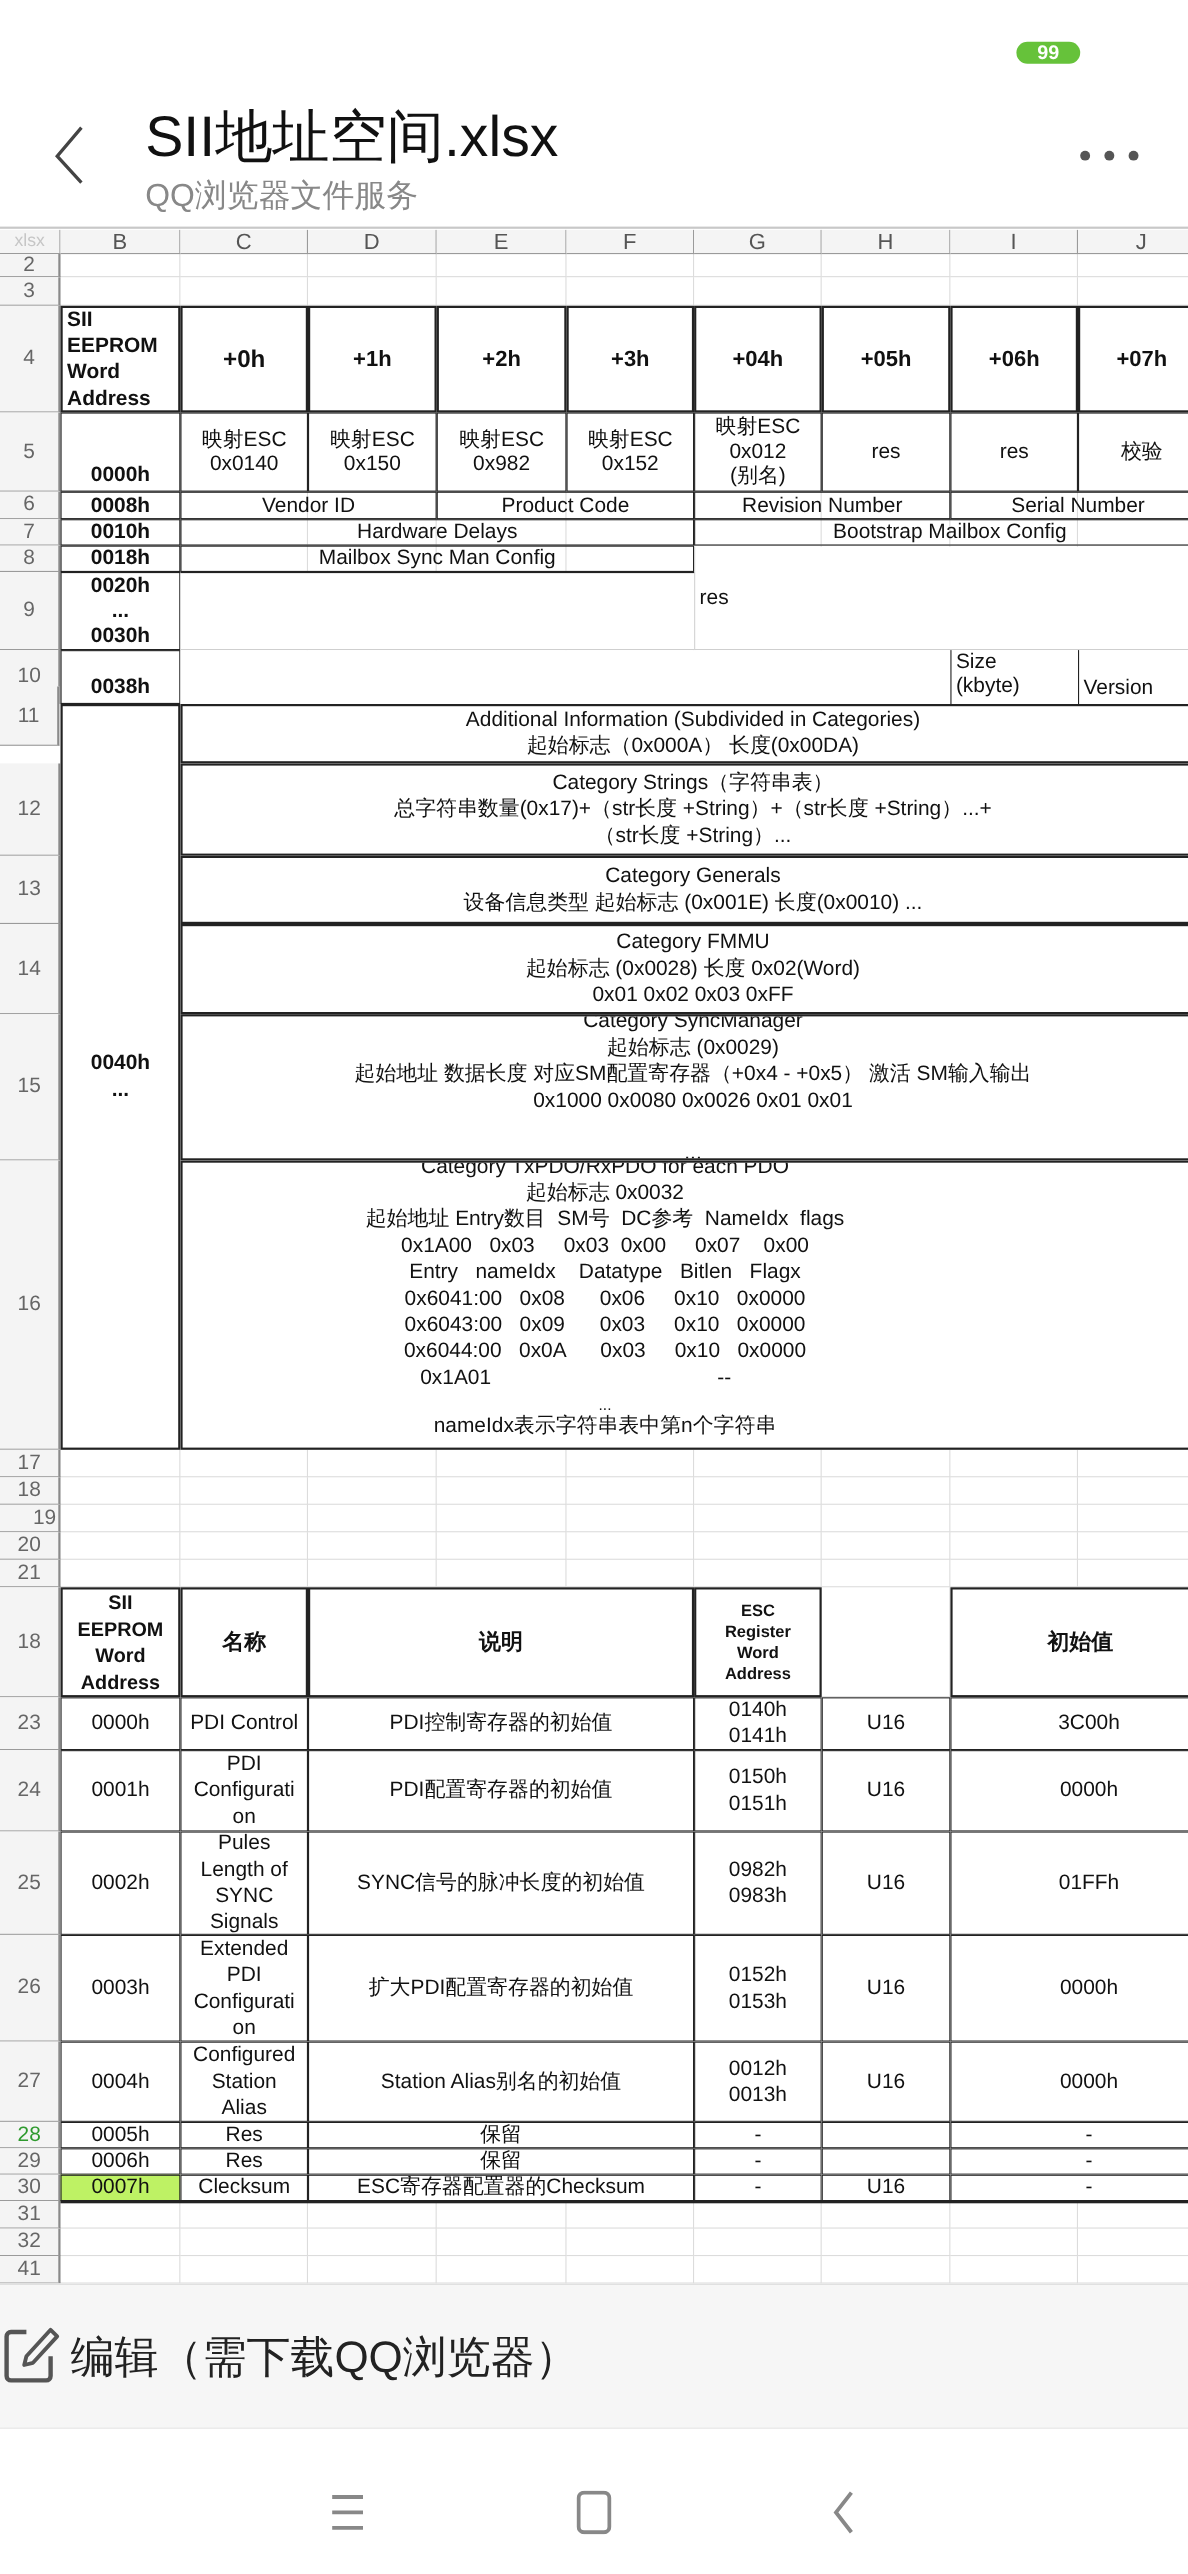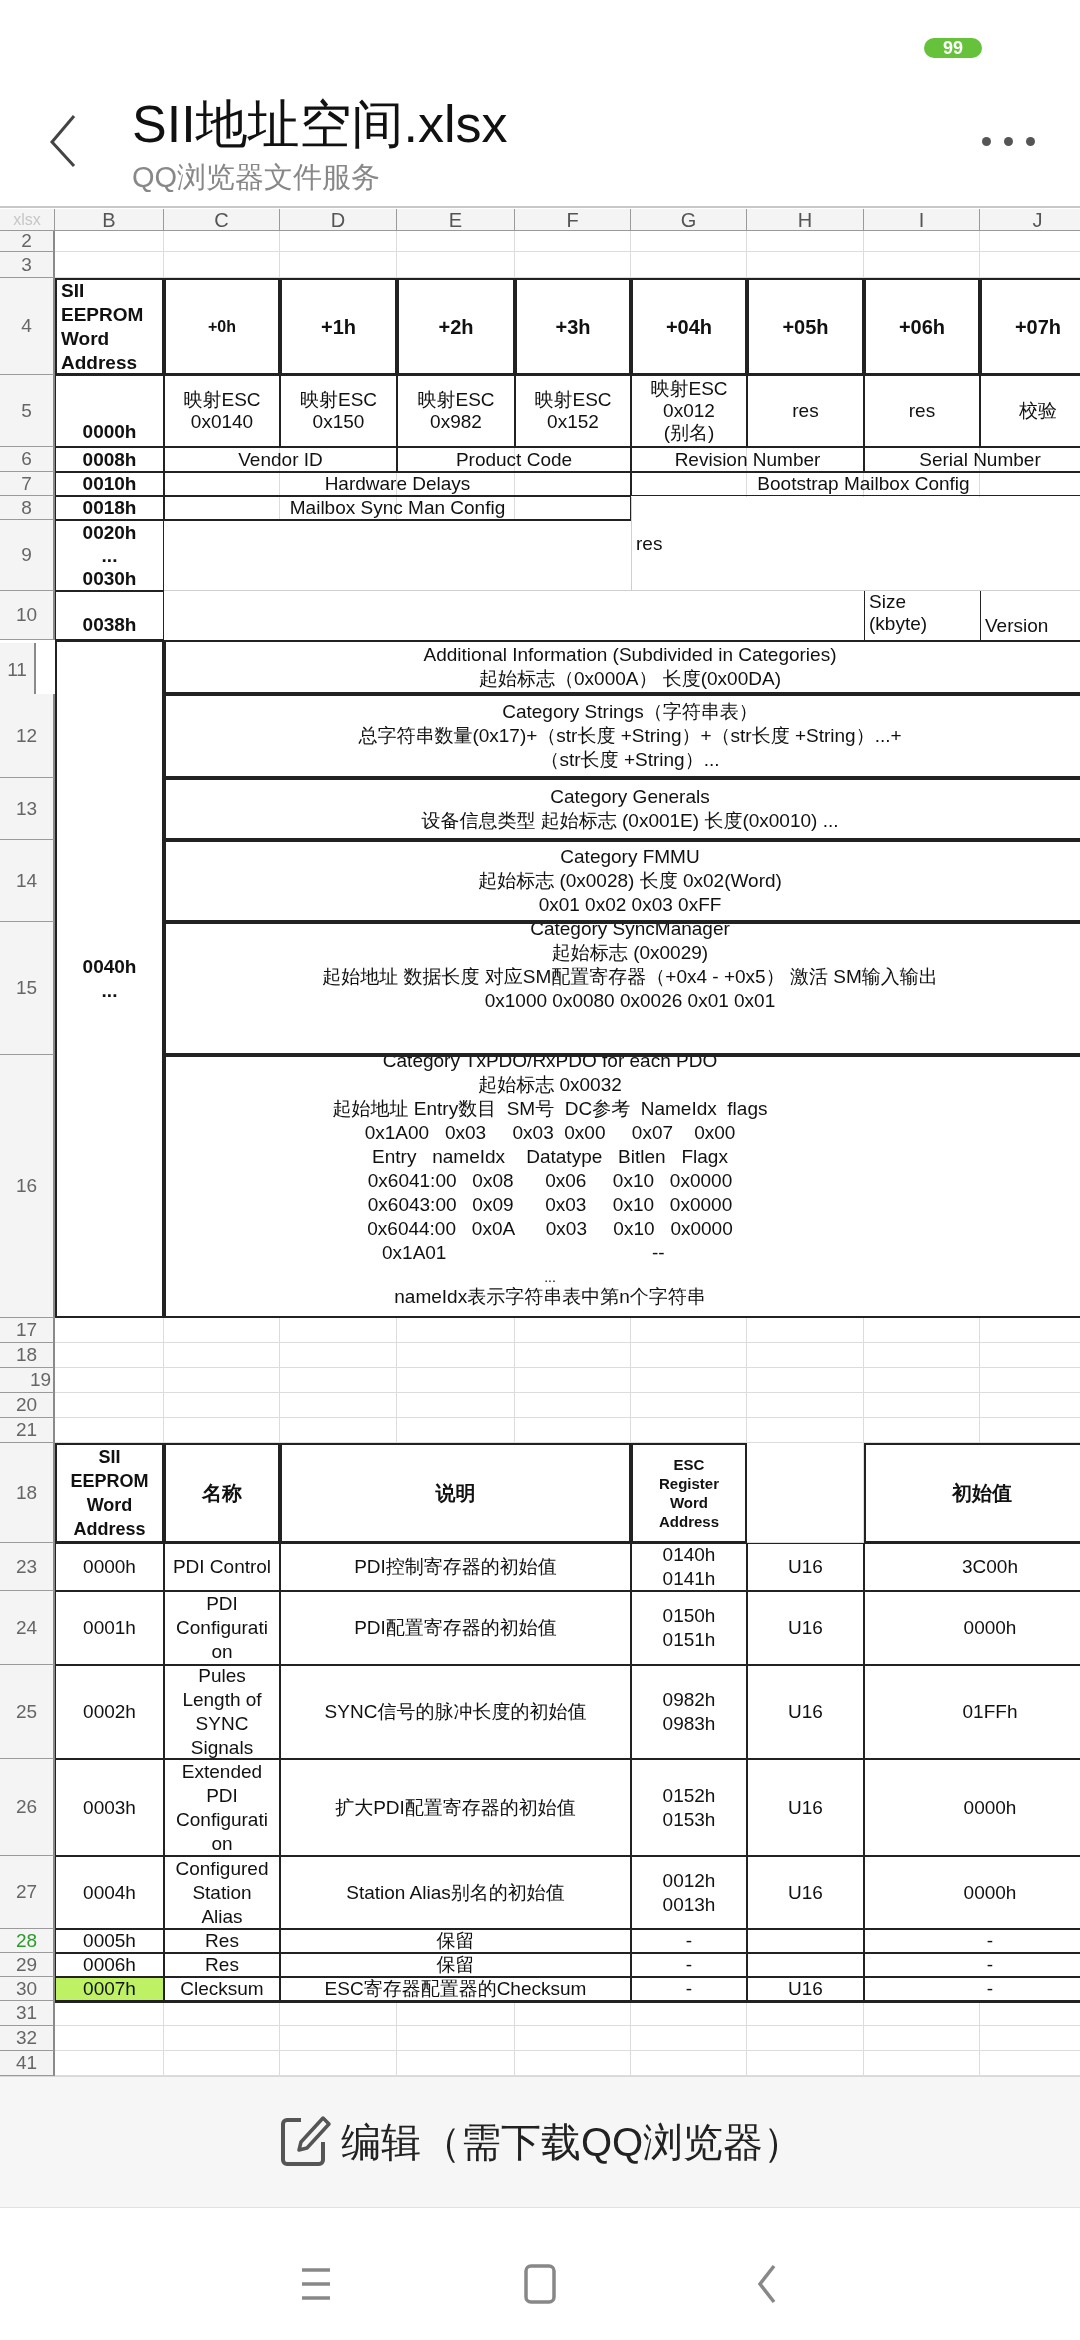--- a/index.html
+++ b/index.html
@@ -22,21 +22,21 @@
   .rowhdr { background: #f4f4f4; color: #666; font-size: 19px; border-right: 2px solid #8a8a8a; border-bottom: 1px solid #9a9a9a; }
   .corner { color: #c6c6c6; font-size: 16px; }
   .b { border: 1px solid #222; }
   .bb { border: 2px solid #222; }
   .bold { font-weight: bold; }
   .left { justify-content: flex-start; text-align: left; padding-left: 4px; }
   .valbottom { align-items: flex-end; padding-bottom: 2px; }
   .green { color: #2e9a2e; }
 
   
-  .editbar { position: absolute; left: 0; top: 2076px; width: 1080px; height: 132px; background: #f6f6f6; border-top: 1px solid #d8d8d8; border-bottom: 1px solid #e2e2e2; display: flex; align-items: center; justify-content: center; gap: 8px; }
+  .editbar { position: absolute; left: 0; top: 2076px; width: 1080px; height: 132px; background: #f6f6f6; border-top: 1px solid #d8d8d8; border-bottom: 1px solid #e2e2e2; display: flex; align-items: center; gap: 8px; }
   .editbar .label { font-size: 40px; color: #222; }
   .navbar { position: absolute; left: 0; top: 2208px; width: 1080px; height: 132px; background: #fff; }
   .nav-item { position: absolute; top: 56px; height: 40px; }
 </style>
 </head>
 <body>
 
 <div class="badge">99</div>
 
 <div class="back">
@@ -353,21 +353,21 @@
     <div class="cell hdr" style="left: 980px; top: 1px; width: 116px; height: 22px;">J</div>
     <div class="cell rowhdr" style="left: 0px; top: 23px; width: 55px; height: 21px;">2</div>
     <div class="cell rowhdr" style="left: 0px; top: 44px; width: 55px; height: 26px;">3</div>
     <div class="cell rowhdr" style="left: 0px; top: 70px; width: 55px; height: 97px;">4</div>
     <div class="cell rowhdr" style="left: 0px; top: 167px; width: 55px; height: 72px;">5</div>
     <div class="cell rowhdr" style="left: 0px; top: 239px; width: 55px; height: 25px;">6</div>
     <div class="cell rowhdr" style="left: 0px; top: 264px; width: 55px; height: 24px;">7</div>
     <div class="cell rowhdr" style="left: 0px; top: 288px; width: 55px; height: 24px;">8</div>
     <div class="cell rowhdr" style="left: 0px; top: 312px; width: 55px; height: 71px;">9</div>
     <div class="cell rowhdr" style="left: 0px; top: 383px; width: 55px; height: 49px;">10</div>
-    <div class="cell rowhdr" style="left: 0px; top: 435px; width: 36px; height: 54px;">11</div>
+    <div class="cell rowhdr" style="left: 0px; top: 416px; width: 54px; height: 54px;">11</div>
     <div class="cell rowhdr" style="left: 0px; top: 486px; width: 55px; height: 84px;">12</div>
     <div class="cell rowhdr" style="left: 0px; top: 570px; width: 55px; height: 62px;">13</div>
     <div class="cell rowhdr" style="left: 0px; top: 632px; width: 55px; height: 82px;">14</div>
     <div class="cell rowhdr" style="left: 0px; top: 714px; width: 55px; height: 133px;">15</div>
     <div class="cell rowhdr" style="left: 0px; top: 847px; width: 55px; height: 263px;">16</div>
     <div class="cell rowhdr" style="left: 0px; top: 1110px; width: 55px; height: 25px;">17</div>
     <div class="cell rowhdr" style="left: 0px; top: 1135px; width: 55px; height: 25px;">18</div>
     <div class="cell rowhdr" style="left: 0px; top: 1160px; width: 55px; height: 25px; padding-left: 28px;">19</div>
     <div class="cell rowhdr" style="left: 0px; top: 1185px; width: 55px; height: 25px;">20</div>
     <div class="cell rowhdr" style="left: 0px; top: 1210px; width: 55px; height: 25px;">21</div>
@@ -380,21 +380,21 @@
     <div class="cell rowhdr green" style="left: 0px; top: 1721px; width: 55px; height: 24px;">28</div>
     <div class="cell rowhdr" style="left: 0px; top: 1745px; width: 55px; height: 24px;">29</div>
     <div class="cell rowhdr" style="left: 0px; top: 1769px; width: 55px; height: 24px;">30</div>
     <div class="cell rowhdr" style="left: 0px; top: 1793px; width: 55px; height: 25px;">31</div>
     <div class="cell rowhdr" style="left: 0px; top: 1818px; width: 55px; height: 25px;">32</div>
     <div class="cell rowhdr" style="left: 0px; top: 1843px; width: 55px; height: 25px;">41</div>
     <div class="cell bb bold left" style="left: 55px; top: 70px; width: 109px; height: 97px; font-size: 19px; line-height: 24px;">SII
 EEPROM
 Word
 Address</div>
-    <div class="cell bb bold" style="left: 164px; top: 70px; width: 116px; height: 97px; font-size: 16px;">+0h</div>
+    <div class="cell bb bold" style="left: 164px; top: 70px; width: 116px; height: 97px; font-size: 22px;">+0h</div>
     <div class="cell bb bold" style="left: 280px; top: 70px; width: 117px; height: 97px; font-size: 20px;">+1h</div>
     <div class="cell bb bold" style="left: 397px; top: 70px; width: 118px; height: 97px; font-size: 20px;">+2h</div>
     <div class="cell bb bold" style="left: 515px; top: 70px; width: 116px; height: 97px; font-size: 20px;">+3h</div>
     <div class="cell bb bold" style="left: 631px; top: 70px; width: 116px; height: 97px; font-size: 20px;">+04h</div>
     <div class="cell bb bold" style="left: 747px; top: 70px; width: 117px; height: 97px; font-size: 20px;">+05h</div>
     <div class="cell bb bold" style="left: 864px; top: 70px; width: 116px; height: 97px; font-size: 20px;">+06h</div>
     <div class="cell bb bold" style="left: 980px; top: 70px; width: 116px; height: 97px; font-size: 20px;">+07h</div>
     <div class="cell b bold valbottom" style="left: 55px; top: 167px; width: 109px; height: 72px;">0000h</div>
     <div class="cell b" style="left: 164px; top: 167px; width: 116px; height: 72px; line-height: 22px;">映射ESC
 0x0140</div>

